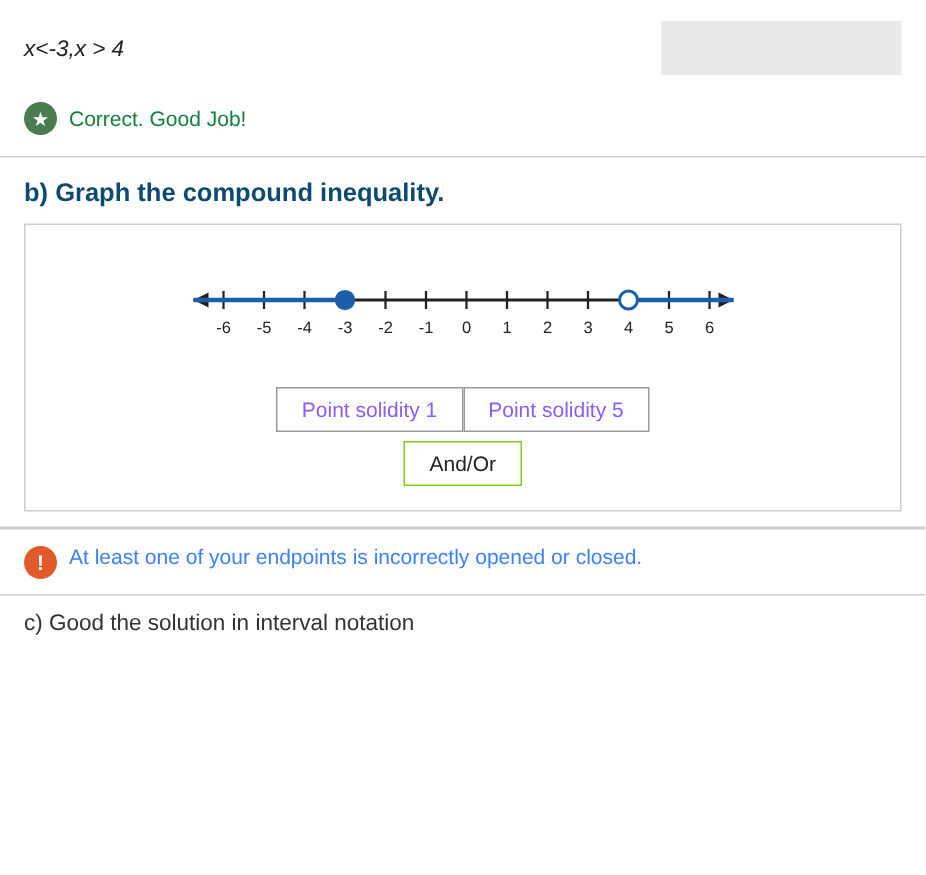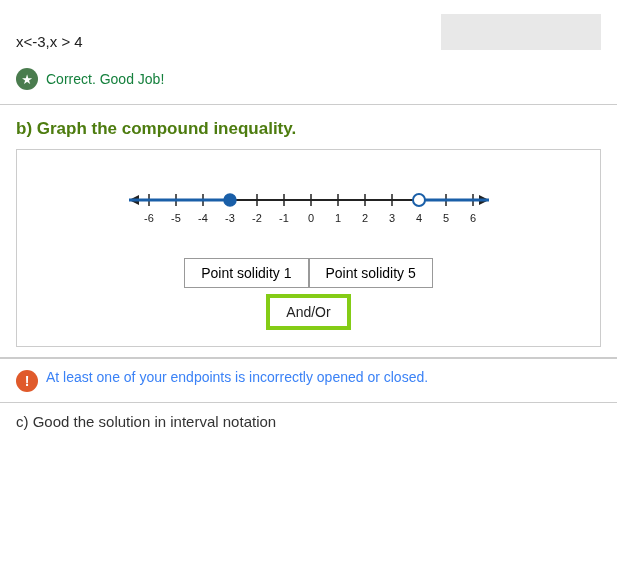--- a/index.html
+++ b/index.html
@@ -11,23 +11,24 @@
       overflow: hidden;
     }
 
     .top-section {
       padding: 14px 16px 10px 16px;
       border-bottom: 1px solid #ccc;
     }
 
     .answer-row {
       display: flex;
-      align-items: flex-end;
+      align-items: center;
       gap: 12px;
       margin-bottom: 10px;
+      font-style: italic;
     }
 
     .answer-text {
       font-size: 15px;
       color: #222;
       flex: 1;
     }
 
     .answer-box {
       width: 160px;
@@ -62,21 +63,21 @@
     }
 
     .graph-section {
       padding: 14px 16px 10px 16px;
       border-bottom: 1px solid #ccc;
     }
 
     .graph-title {
       font-size: 17px;
       font-weight: bold;
-      color: #4d7c0f;
+      color: #0c4a6e;
       margin-bottom: 10px;
     }
 
     .graph-area {
       border: 1px solid #ccc;
       padding: 20px 10px 16px 10px;
       display: flex;
       flex-direction: column;
       align-items: center;
       gap: 14px;
@@ -105,28 +106,28 @@
       display: flex;
       gap: 0;
     }
 
     .btn-solidity {
       padding: 6px 16px;
       font-size: 14px;
       background: #fff;
       border: 1px solid #999;
       cursor: pointer;
-      color: #000000;
+      color: #8b5cf6;
     }
 
     .btn-andor {
       padding: 6px 16px;
       font-size: 14px;
       background: #fff;
-      border: 4px solid #84cc16;
+      border: 1px solid #84cc16;
       cursor: pointer;
       color: #222;
     }
 
     .error-row {
       display: flex;
       align-items: flex-start;
       gap: 8px;
       background: #fff;
       padding: 10px 16px;

